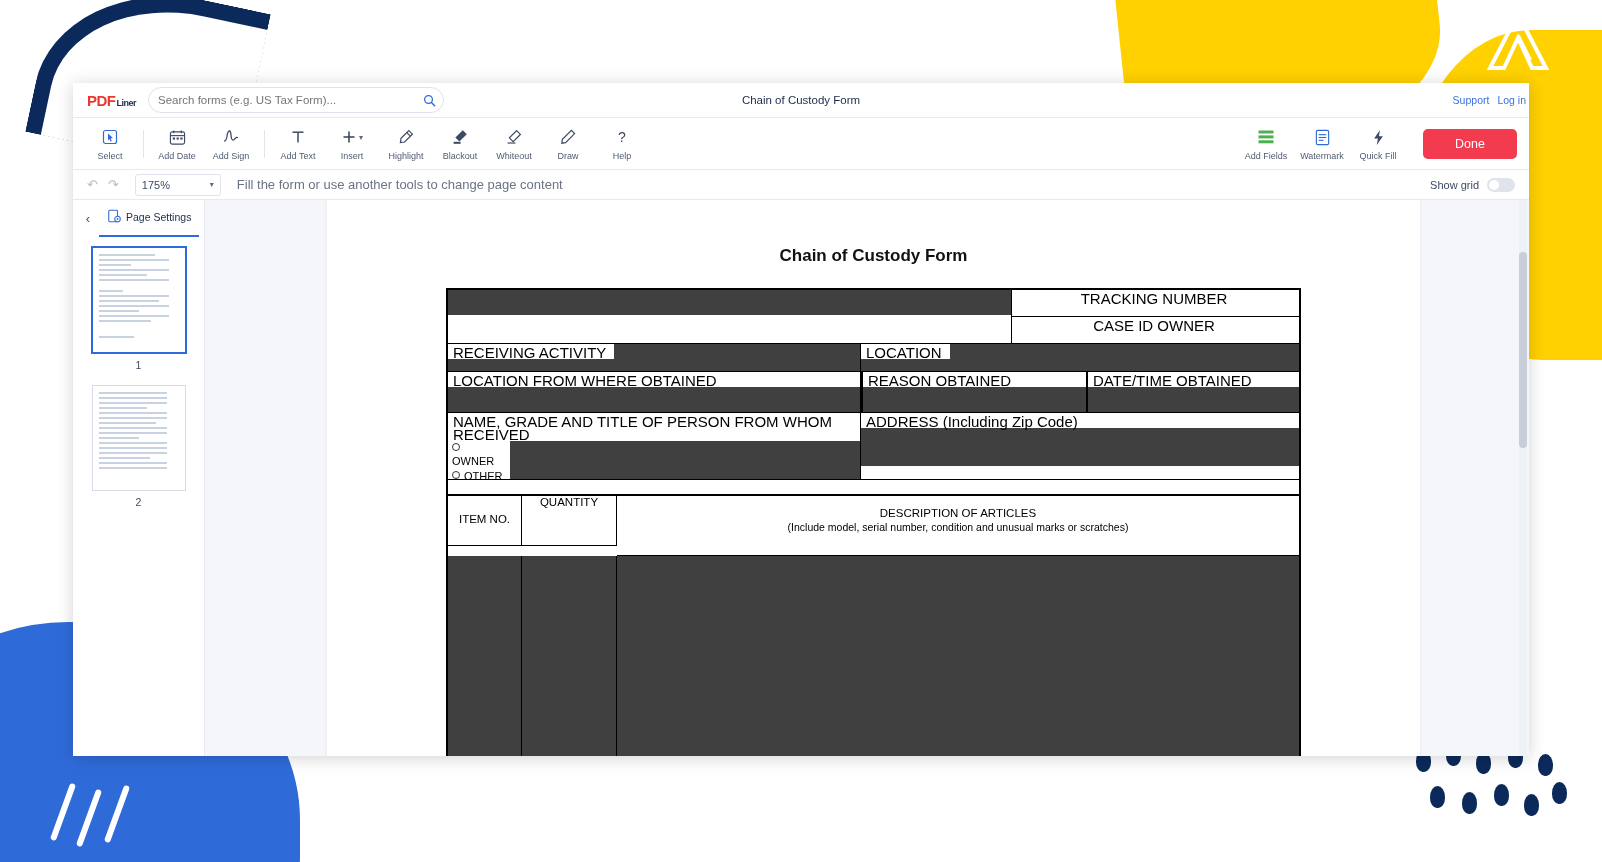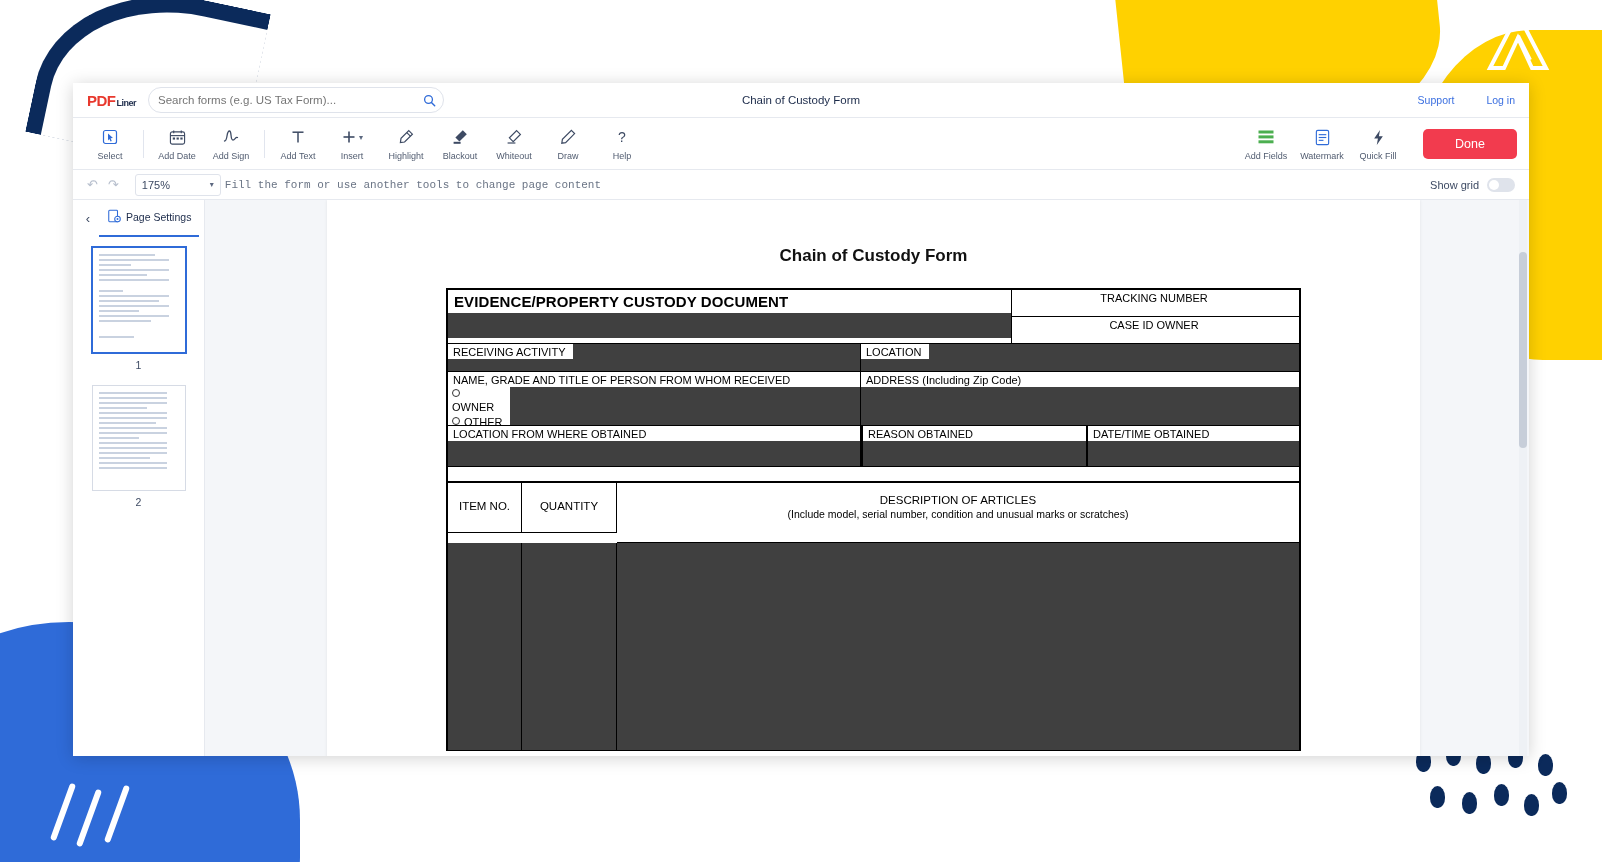--- a/index.html
+++ b/index.html
@@ -151,23 +151,23 @@
   .doc-title {
     position: absolute;
     left: 0; right: 0;
     text-align: center;
     font-size: 11.5px;
     color: #1c2b4a;
     pointer-events: none;
   }
   .topbar-right {
     position: absolute;
-    right: 14px;
-    display: flex;
-    gap: 32px;
+    right: 3px;
+    display: flex;
+    gap: 8px;
     align-items: center;
   }
   .topbar-right a {
     font-size: 10.5px;
     color: #3b6fe0;
     text-decoration: none;
     cursor: pointer;
   }
 
   
@@ -262,24 +262,23 @@
     border-radius: 3px;
     display: flex;
     align-items: center;
     justify-content: space-between;
     padding: 0 6px;
     font-size: 11px;
     color: #3d4a63;
     cursor: pointer;
   }
   .hint {
-    margin-left: 4px;
-    font-size: 11px;
+    margin-left: 16px;
+    font-size: 13px;
     color: #6a7485;
-    font-family: Liberation Mono, monospace;
   }
   .grid-toggle {
     position: absolute;
     right: 14px;
     display: flex;
     align-items: center;
     gap: 8px;
     font-size: 11px;
     color: #3d4a63;
   }
@@ -429,21 +428,21 @@
   .fill { background: #404040; }
   .row { display: flex; }
   .cell {
     border-right: 1px solid #000;
     border-bottom: 1px solid #000;
     box-sizing: border-box;
     position: relative;
   }
   .cell:last-child { border-right: none; }
   .lbl-txt {
-    font-size: 11px;
+    font-size: 15px;
     padding: 2px 8px 0 5px;
     line-height: 13px;
     display: block;
   }
   .hdr-big {
     font-size: 15px;
     font-weight: bold;
     padding: 3px 6px;
     letter-spacing: 0.1px;
   }
@@ -746,39 +745,53 @@
 
       <div class="canvas-area">
         <div class="paper">
 
           <div class="form-title">Chain of Custody Form</div>
 
           <div class="form">
 
             <div class="row">
               <div class="cell" style="width:564px;">
-                <div class="hdr-big">EVIDENCE/PROPERTY CUSTODY DOCUMENT</div>
                 <div class="fill" style="height:25px;"></div>
               </div>
               <div class="cell" style="width:287px;">
                 <div style="border-bottom:1px solid #000;height:26px;">
                   <span class="lbl-txt centered">TRACKING NUMBER</span>
                 </div>
                 <div style="height:26px;">
                   <span class="lbl-txt centered">CASE ID OWNER</span>
                 </div>
               </div>
             </div>
 
             <div class="row">
               <div class="cell fill" style="width:413px;height:28px;">
                 <span class="lbl-txt" style="background:#fff;display:inline-block;">RECEIVING ACTIVITY</span>
               </div>
               <div class="cell fill" style="width:438px;height:28px;">
                 <span class="lbl-txt" style="background:#fff;display:inline-block;">LOCATION</span>
+              </div>
+            </div>
+
+            <div class="row">
+              <div class="cell" style="width:413px;">
+                <span class="lbl-txt">LOCATION FROM WHERE OBTAINED</span>
+                <div class="fill" style="height:25px;"></div>
+              </div>
+              <div class="cell" style="width:227px;border:2px solid #000;border-top:none;border-bottom:1px solid #000;">
+                <span class="lbl-txt">REASON OBTAINED</span>
+                <div class="fill" style="height:25px;"></div>
+              </div>
+              <div class="cell" style="width:211px;">
+                <span class="lbl-txt">DATE/TIME OBTAINED</span>
+                <div class="fill" style="height:25px;"></div>
               </div>
             </div>
 
             <div class="row">
               <div class="cell" style="width:413px;">
                 <span class="lbl-txt">NAME, GRADE AND TITLE OF PERSON FROM WHOM RECEIVED</span>
                 <div style="display:flex;height:38px;">
                   <div style="width:62px;">
                     <div class="ownerbox">
                       <span class="tiny-circle"></span><span>OWNER</span>
@@ -789,42 +802,27 @@
                   </div>
                   <div class="fill" style="flex:1;"></div>
                 </div>
               </div>
               <div class="cell" style="width:438px;">
                 <span class="lbl-txt">ADDRESS (Including Zip Code)</span>
                 <div class="fill" style="height:38px;"></div>
               </div>
             </div>
 
-            <div class="row">
-              <div class="cell" style="width:413px;">
-                <span class="lbl-txt">LOCATION FROM WHERE OBTAINED</span>
-                <div class="fill" style="height:25px;"></div>
-              </div>
-              <div class="cell" style="width:227px;border:2px solid #000;border-top:none;border-bottom:1px solid #000;">
-                <span class="lbl-txt">REASON OBTAINED</span>
-                <div class="fill" style="height:25px;"></div>
-              </div>
-              <div class="cell" style="width:211px;">
-                <span class="lbl-txt">DATE/TIME OBTAINED</span>
-                <div class="fill" style="height:25px;"></div>
-              </div>
-            </div>
-
             <div style="height:14px;border-bottom:2px solid #000;border-right:0;"></div>
 
             <div class="row">
               <div class="cell centered" style="width:74px;height:50px;padding-top:17px;">
                 <span>ITEM NO.</span>
               </div>
-              <div class="cell centered" style="width:95px;height:50px;padding-top:17px;">
+              <div class="cell centered" style="width:95px;height:50px;">
                 <span>QUANTITY</span>
               </div>
               <div class="cell desc-hdr" style="width:682px;height:60px;">
                 <span>DESCRIPTION OF ARTICLES</span><br>
                 <span style="font-size:10.5px;">(Include model, serial number, condition and unusual marks or scratches)</span>
               </div>
             </div>
 
             <div class="row">
               <div class="cell fill" style="width:74px;height:208px;"></div>

